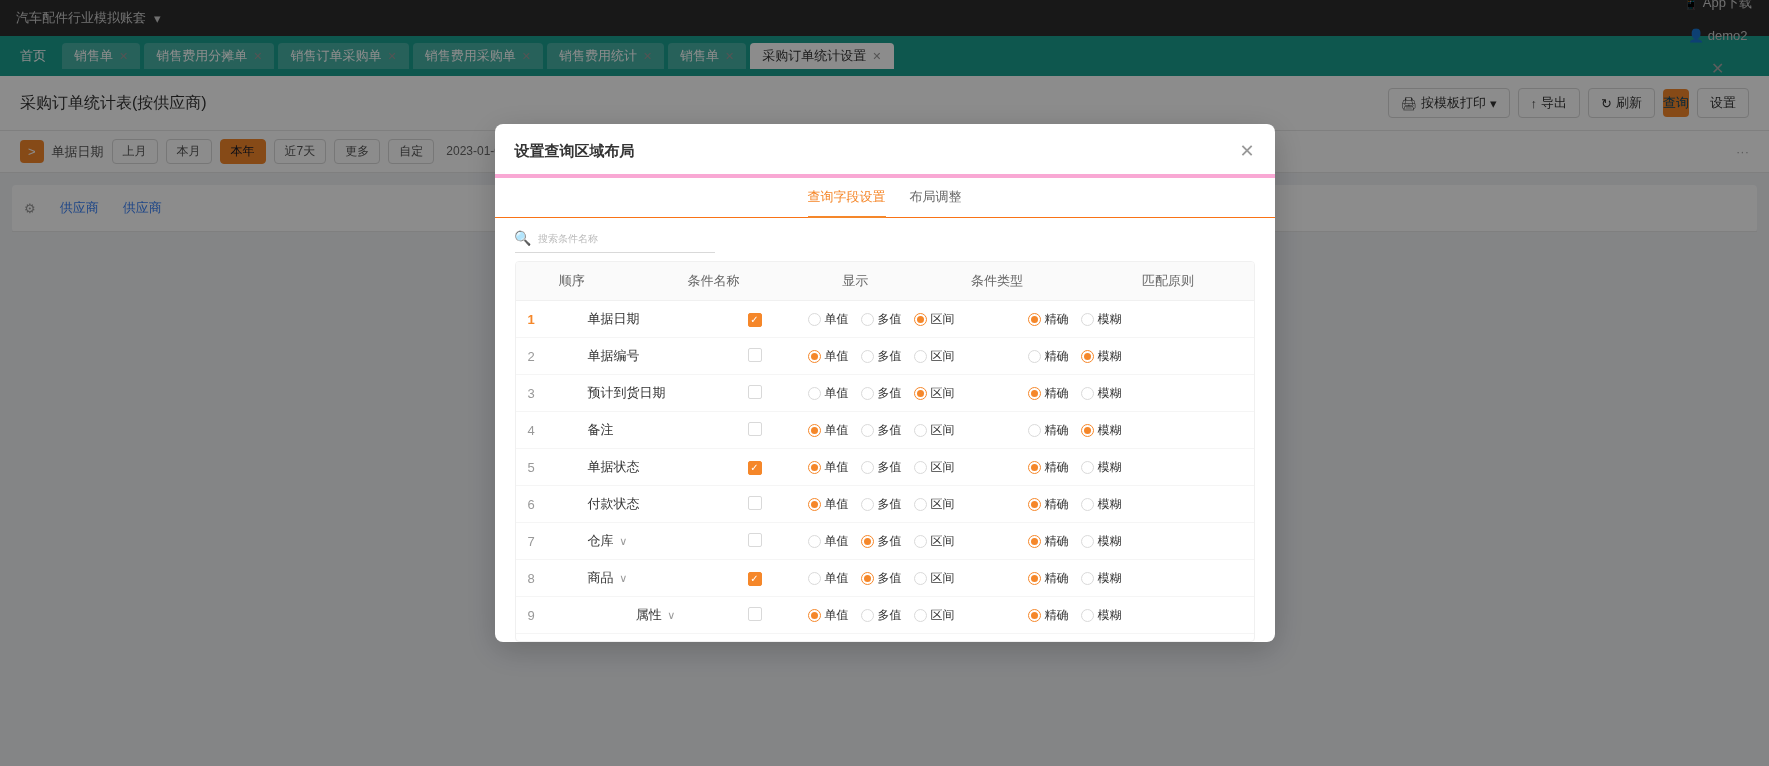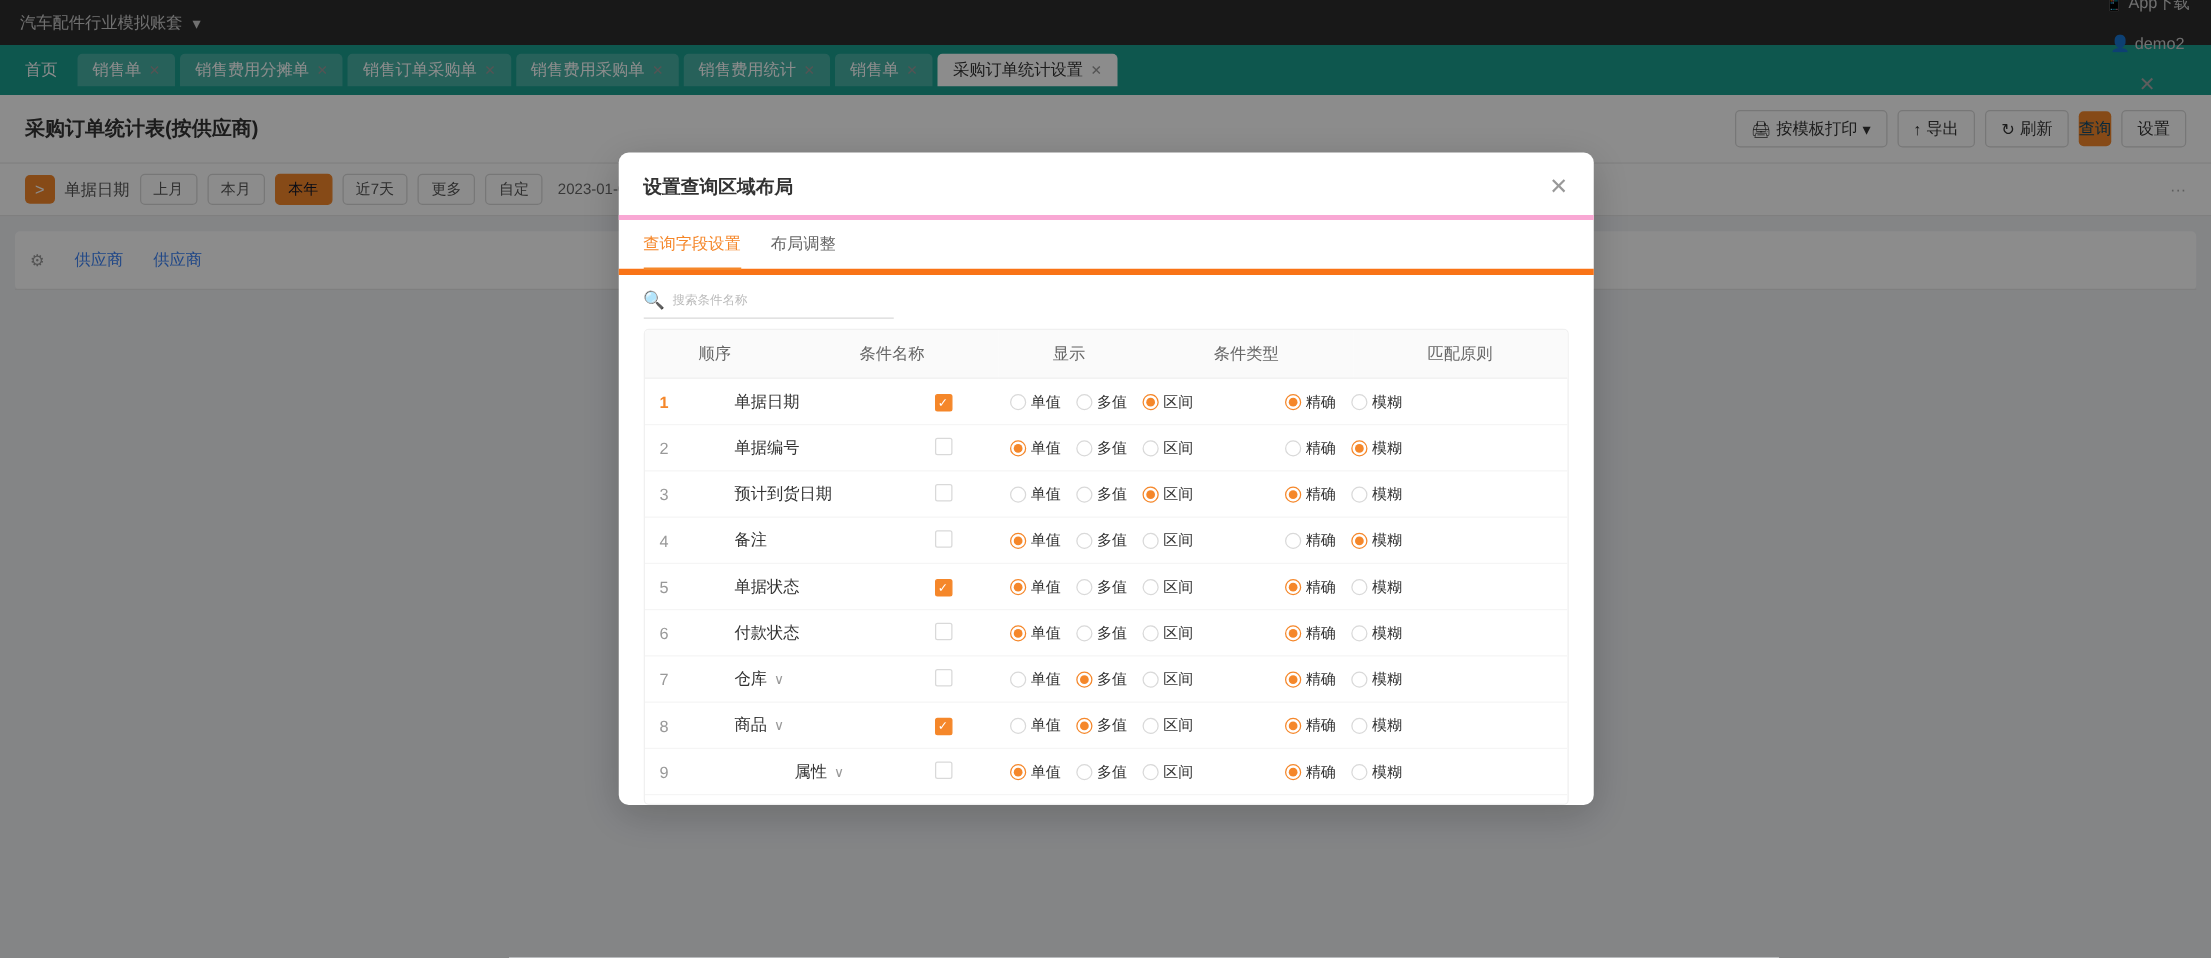--- a/index.html
+++ b/index.html
@@ -61,21 +61,21 @@
 
     
     .page-header {
       background: white;
       padding: 12px 20px;
       border-bottom: 1px solid #e8e8e8;
       display: flex;
       align-items: center;
       justify-content: space-between;
     }
-    .page-title { font-size: 16px; font-weight: bold; color: #333; }
+    .page-title { font-size: 16px; font-weight: normal; color: #333; }
     .header-actions { display: flex; gap: 8px; align-items: center; }
     .btn-outline {
       border: 1px solid #d9d9d9;
       background: white;
       padding: 5px 12px;
       border-radius: 4px;
       cursor: pointer;
       font-size: 13px;
       color: #333;
       display: flex;
@@ -169,22 +169,23 @@
       padding: 16px 20px 12px;
       border-bottom: 4px solid #f9a8d4;
     }
     .modal-title { font-size: 15px; font-weight: bold; color: #333; }
     .modal-close { cursor: pointer; color: #999; font-size: 18px; }
 
     
     .modal-tabs {
       display: flex;
       padding: 0 20px;
-      border-bottom: 5px solid #f97316;
+      border-bottom: 1px solid #f97316;
       gap: 24px;
+      justify-content: center;
     }
     .modal-tab {
       padding: 10px 0;
       cursor: pointer;
       font-size: 13px;
       color: #666;
       border-bottom: 2px solid transparent;
       margin-bottom: -1px;
     }
     .modal-tab.active {

